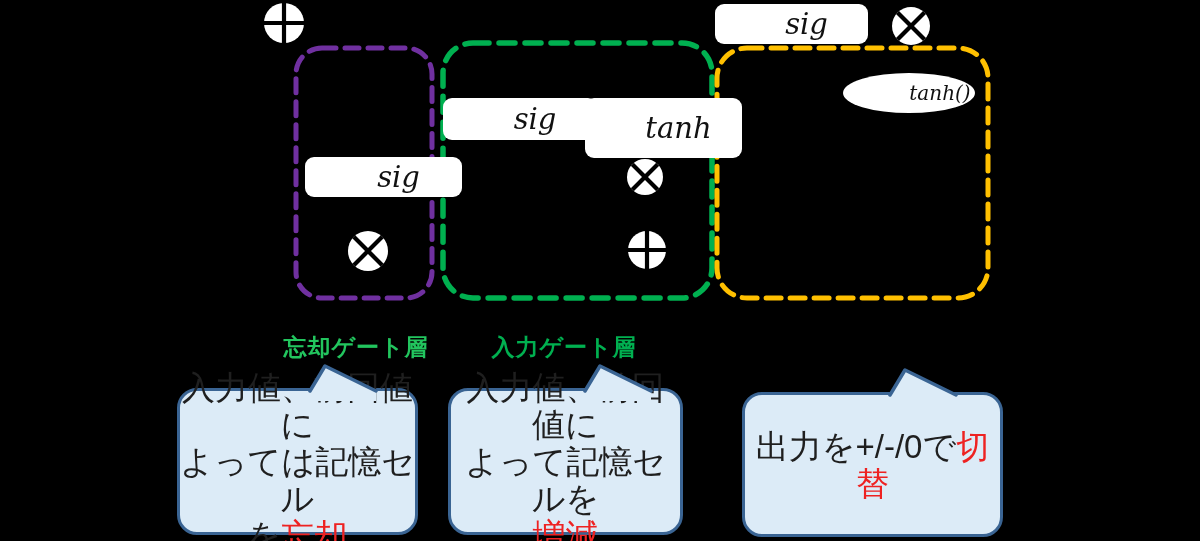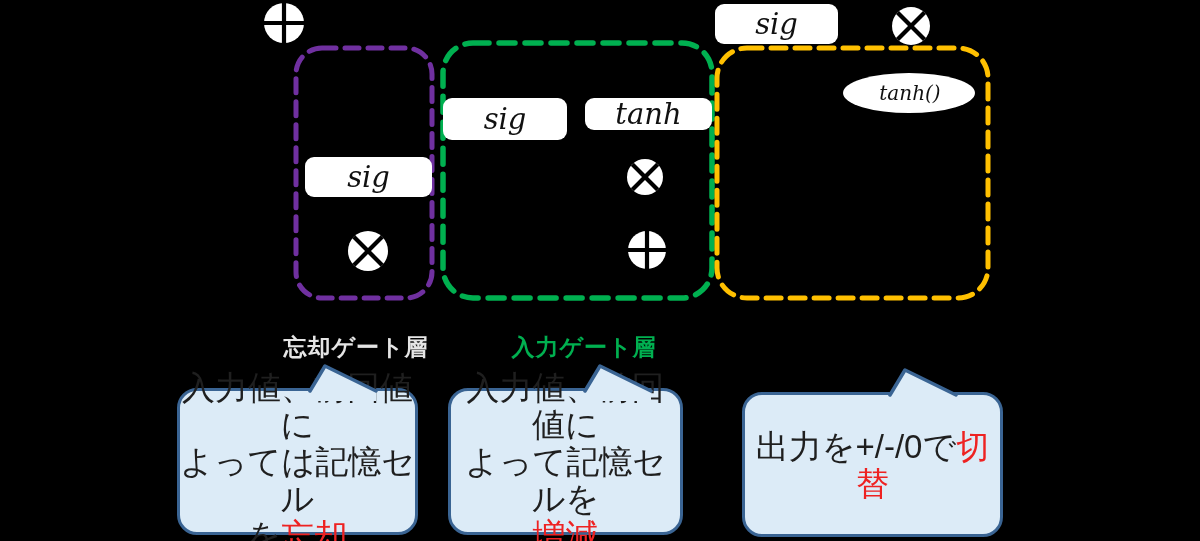--- a/index.html
+++ b/index.html
@@ -25,37 +25,38 @@
   
   .node{
     position:absolute;
     background:#ffffff;
     border-radius:9px;
     display:flex;align-items:center;justify-content:center;
     font-family:"DejaVu Serif", serif;
     font-style:italic;
     font-size:29px;
     color:#111111;
+    padding-left:30px;
   }
   .node-ellipse{
     background:transparent;
     border-radius:50%;
     font-size:20px;
   }
 
   
   .gate-label{
     position:absolute;
     width:168px;
     text-align:center;
     font-weight:bold;
     font-size:23px;
     letter-spacing:1px;
   }
-  .lbl-forget{color:#e5e5e5;}
+  .lbl-forget{color:#22c55e;}
   .lbl-input{color:#00b050;}
   .lbl-output{color:#ffc000;}
 
   
   .bubble{
     position:absolute;
     box-sizing:border-box;
     background:#dcebf7;
     border:3.5px solid #3a6493;
     border-radius:20px;
@@ -120,30 +121,30 @@
   </div>
 
   <div class="node" style="left:305px;top:157px;width:127px;height:40px;">
     <span>sig</span>
   </div>
 
   <div class="node" style="left:443px;top:98px;width:124px;height:42px;">
     <span>sig</span>
   </div>
 
-  <div class="node" style="left:585px;top:98px;width:127px;height:32px;">
+  <div class="node" style="left:585px;top:98px;width:127px;height:60px;">
     <span>tanh</span>
   </div>
 
   <div class="node node-ellipse" style="left:845px;top:73px;width:130px;height:40px;">
     <span>tanh()</span>
   </div>
 
   <div class="gate-label lbl-forget" style="left:272px;top:332px;">忘却ゲート層</div>
-  <div class="gate-label lbl-input" style="left:500px;top:332px;">入力ゲート層</div>
+  <div class="gate-label lbl-input" style="left:480px;top:332px;">入力ゲート層</div>
 
   <div class="bubble" style="left:177px;top:388px;width:241px;height:147px;">
     <svg class="tail" style="left:128px;" width="70" height="38" viewBox="0 0 70 38">
       <polygon class="tail-fill" points="2,38 2,28 17,3 68,28 68,38"></polygon>
       <path class="tail-stroke" d="M2,28 L17,3 L68,28"></path>
     </svg>
     <div>
       <span class="bubble-text">入力値、前回値に
 よっては記憶セル
 を</span><span class="hl">忘却</span>

